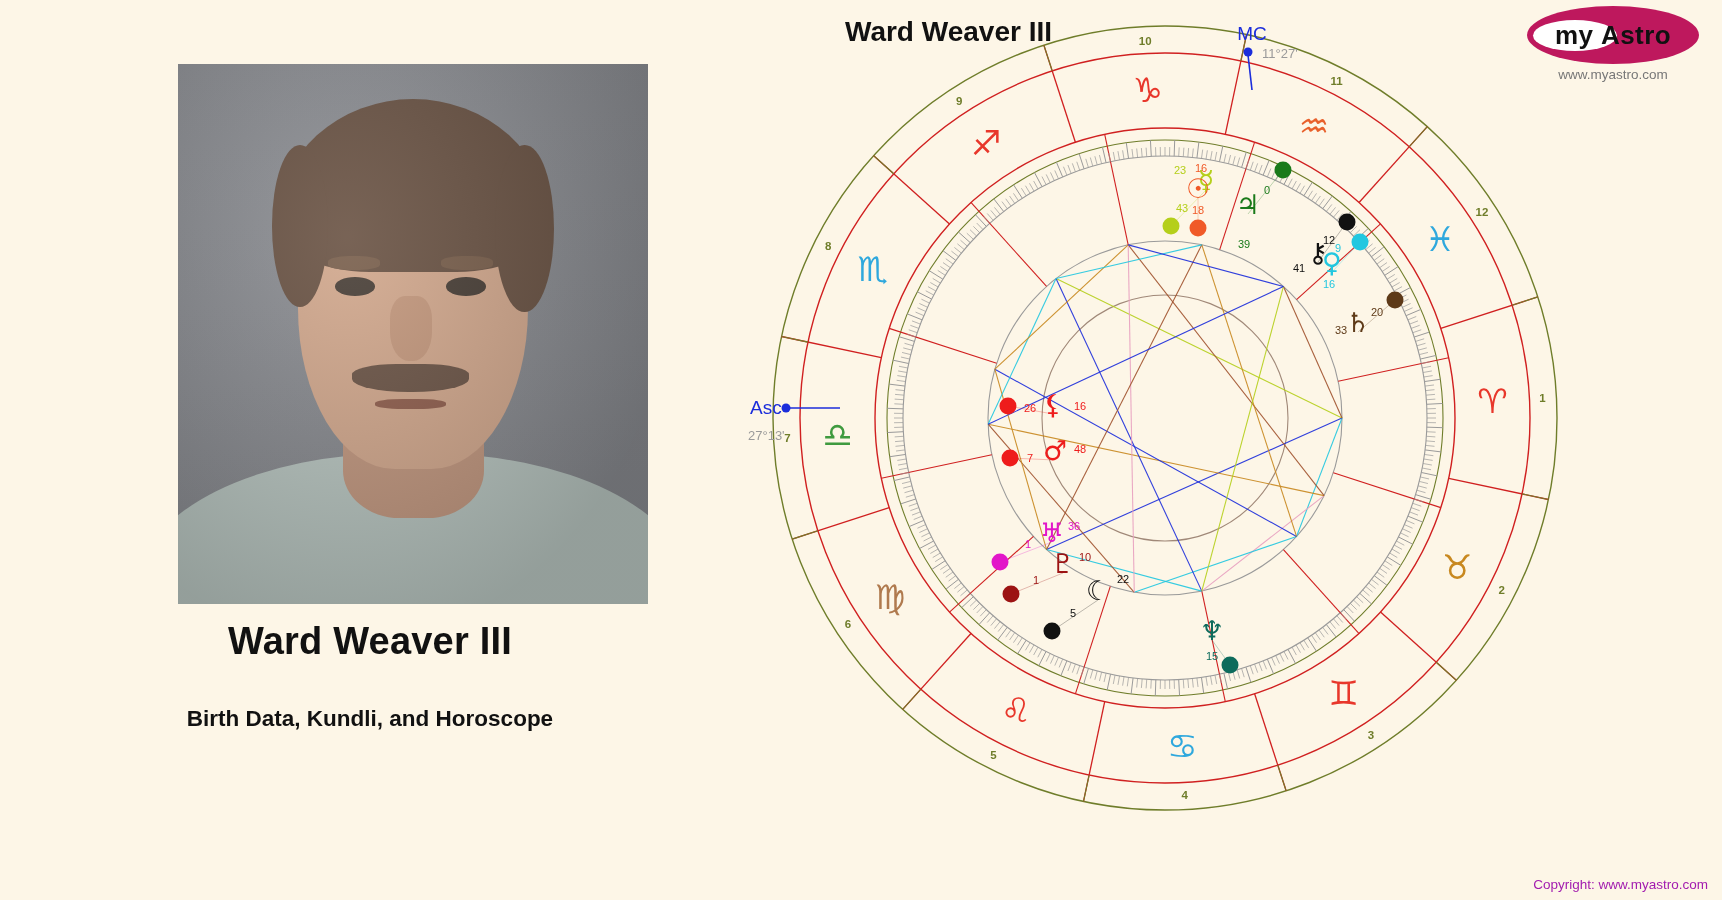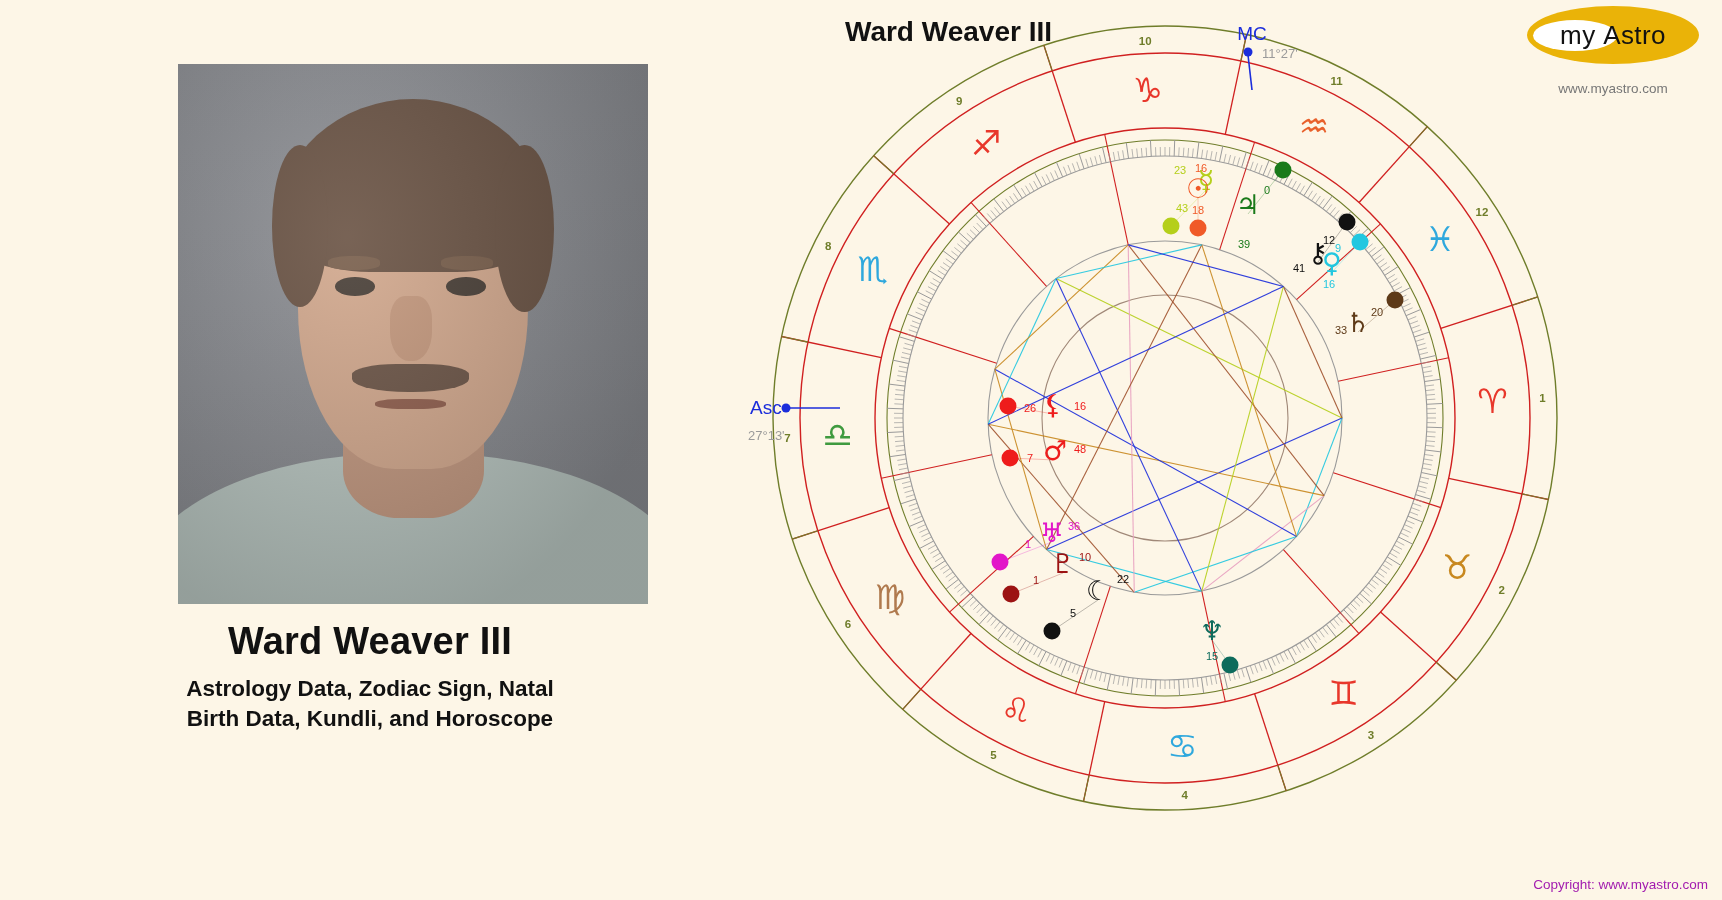--- a/index.html
+++ b/index.html
@@ -119,39 +119,40 @@
   #logo-block {
     position: absolute;
     right: 16px; top: 6px;
     width: 186px;
     text-align: center;
   }
   #logo-ellipse {
     position: relative;
     width: 172px; height: 58px;
     margin: 0 auto;
-    background: #eab308;
+    background: #be185d;
     border-radius: 50%;
+    font-weight: bold;
   }
   #logo-inner-ellipse {
     position: absolute;
     left: 6px; top: 14px;
     width: 84px; height: 31px;
     background: #ffffff;
     border-radius: 50%;
   }
   #logo-text {
     position: absolute;
     left: 0; top: 0; width: 100%; height: 100%;
     display: flex; align-items: center; justify-content: center;
     font-size: 26px; color: #111111;
     letter-spacing: 0.4px;
   }
   #logo-url {
-    margin-top: 17px;
+    margin-top: 3px;
     font-size: 13.5px;
     color: #777777;
   }
   #copyright {
     position: absolute;
     right: 14px; bottom: 8px;
     font-size: 13.5px;
     color: #a21caf;
   }
 
@@ -189,21 +190,21 @@
       <div class="p-brow r"></div>
       <div class="p-eye l"></div>
       <div class="p-eye r"></div>
       <div class="p-nose"></div>
       <div class="p-stache"></div>
       <div class="p-mouth"></div>
       <div class="p-shade"></div>
     </div>
     <div id="name-title">Ward Weaver III</div>
     <div id="name-subtitle">
-      <span>Astrology Data, Zodiac Sign, Natal</span><br>
+      <br>
       <span>Birth Data, Kundli, and Horoscope</span>
     </div>
   </div>
 
   <div id="chart-title">Ward Weaver III</div>
 
   <div id="logo-block">
     <div id="logo-ellipse">
       <div id="logo-inner-ellipse"></div>
       <div id="logo-text">

